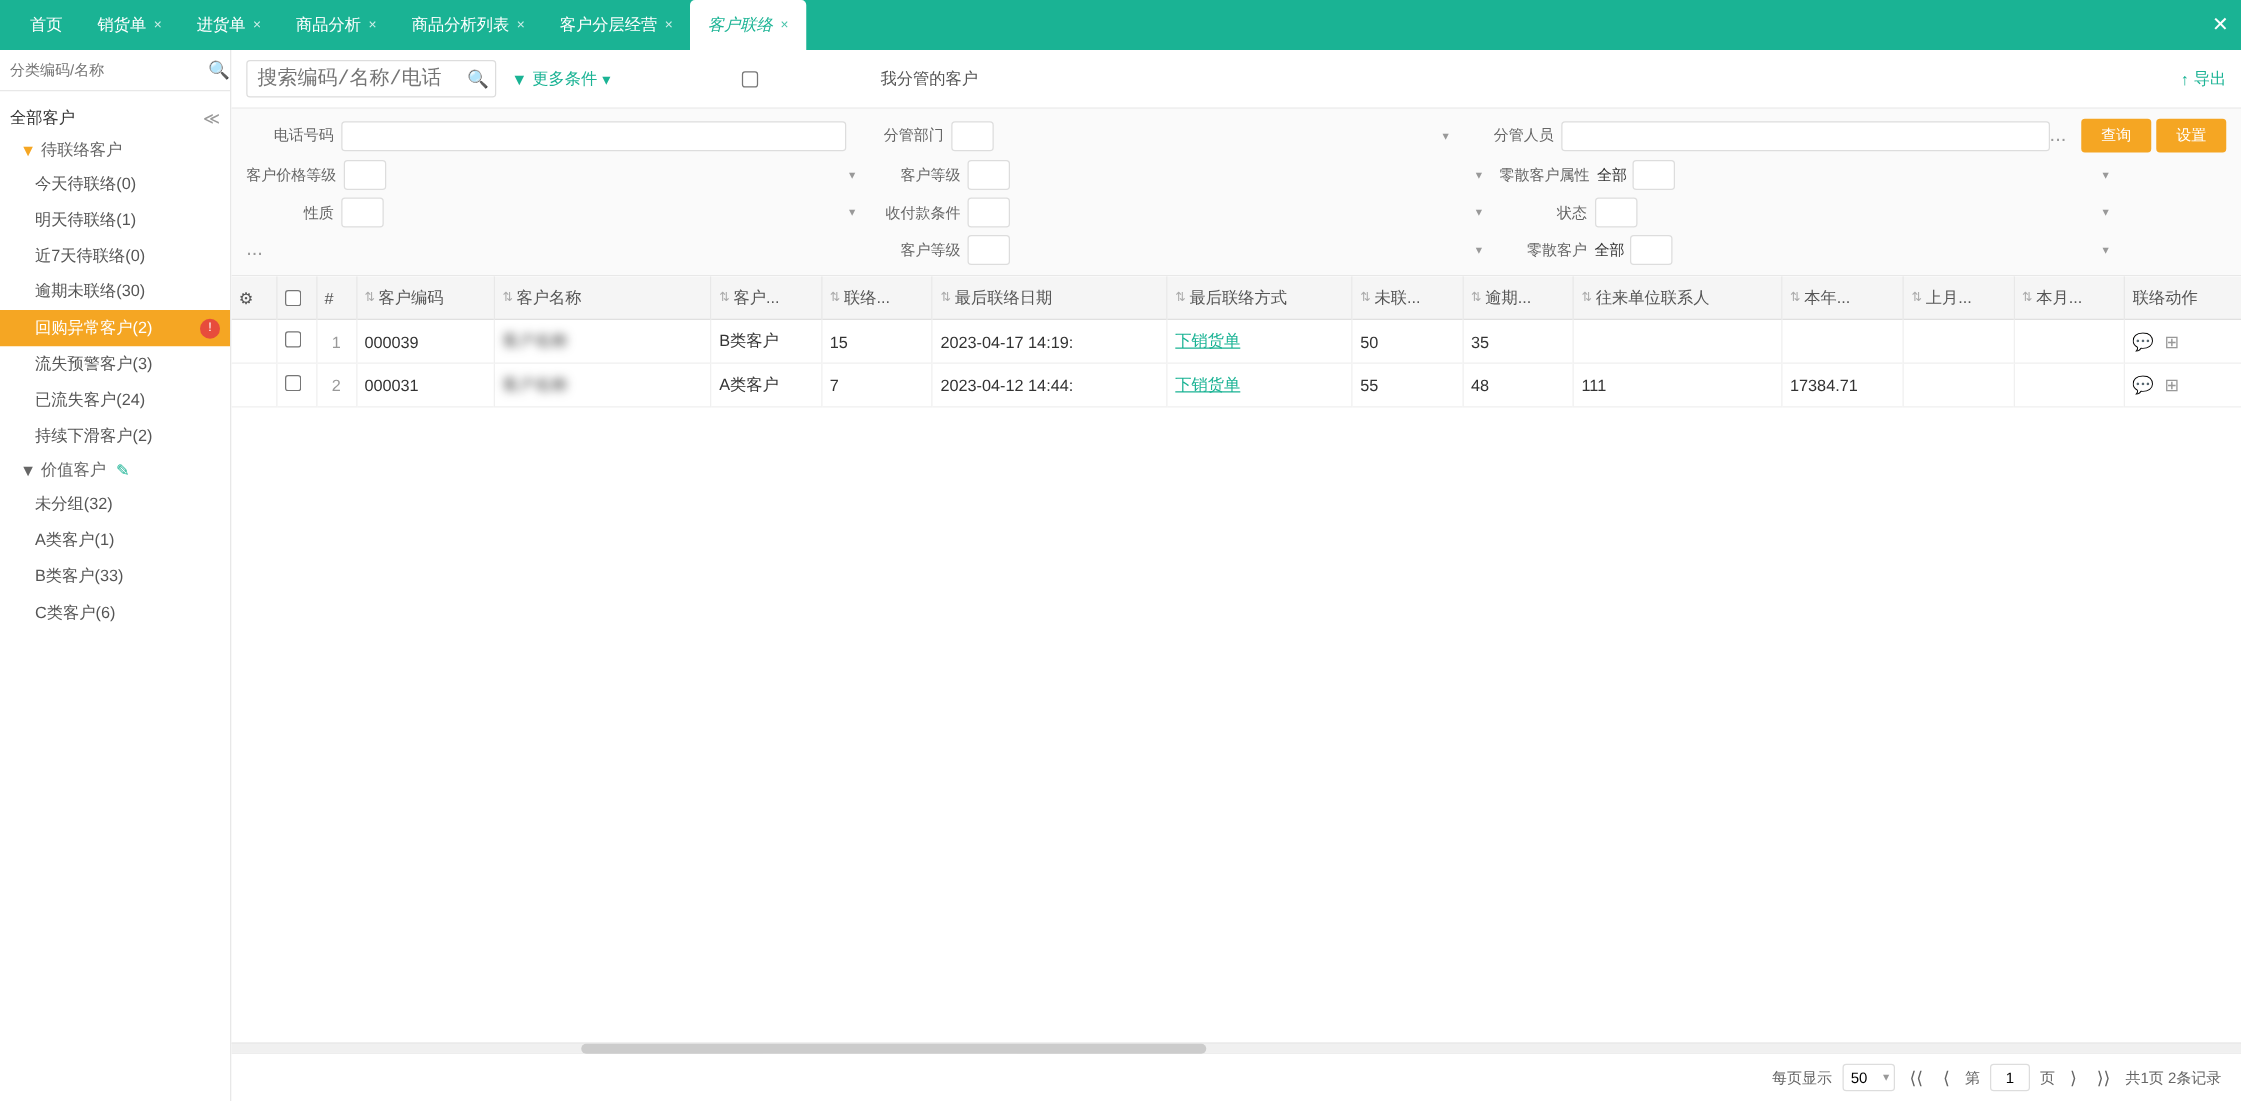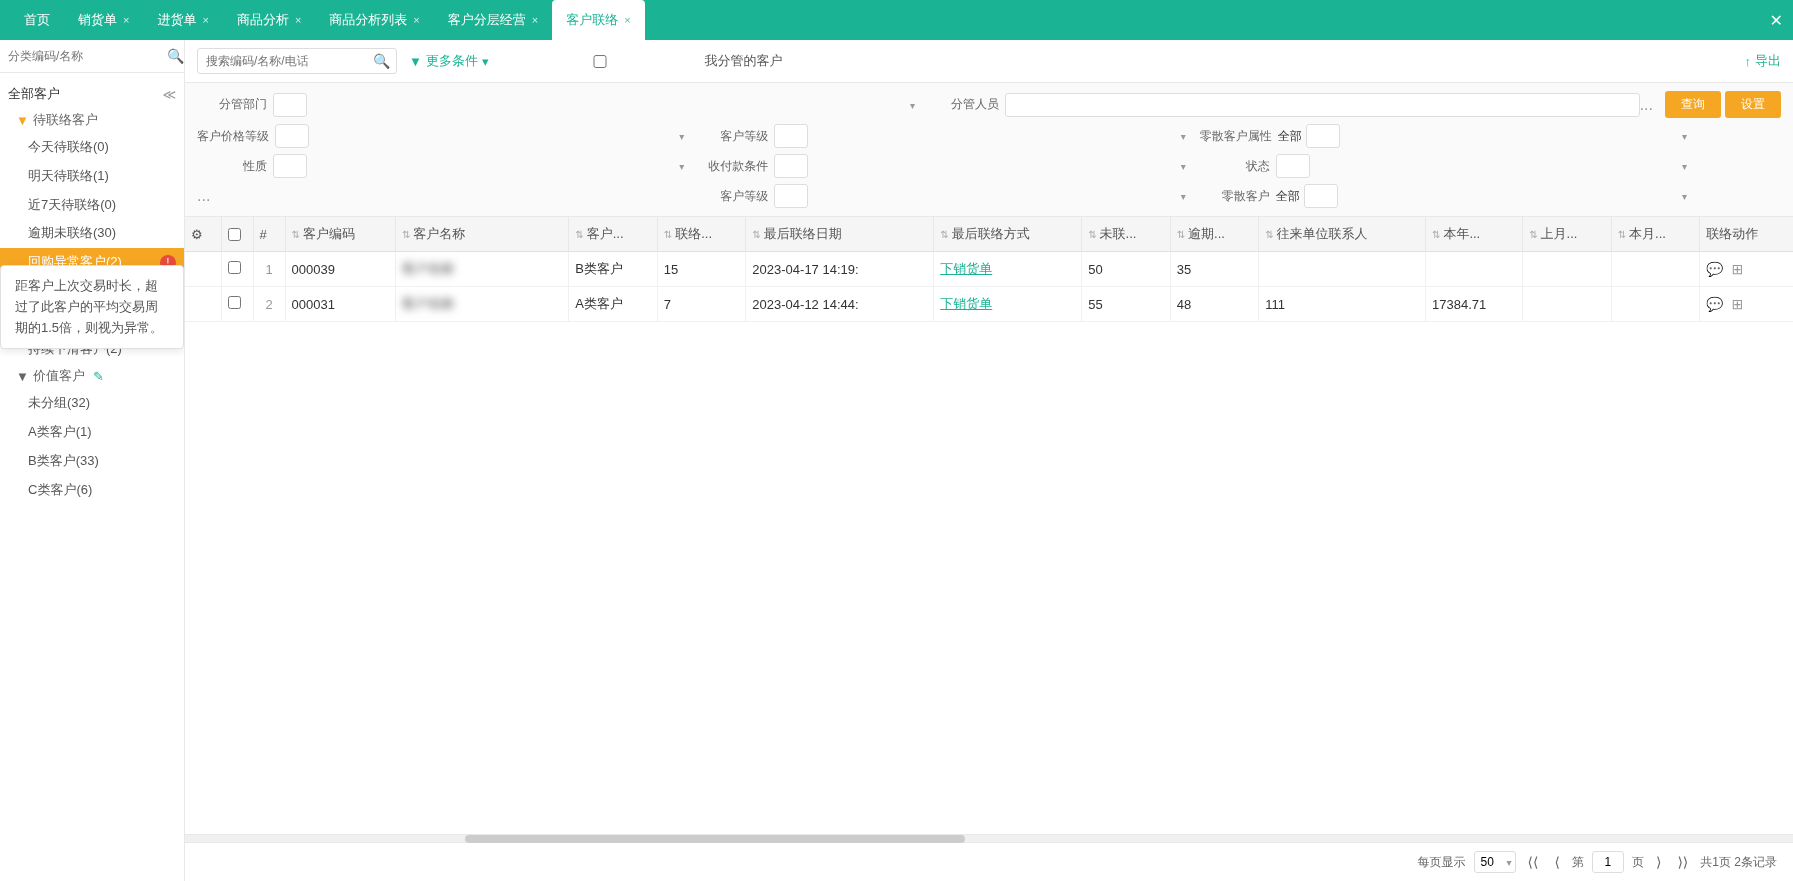--- a/index.html
+++ b/index.html
@@ -22,20 +22,21 @@
       align-items: center;
       cursor: pointer;
       color: white;
       font-size: 13px;
       white-space: nowrap;
     }
     .top-nav .nav-item.active {
       background: white;
       color: #1ab394;
       border-radius: 4px 4px 0 0;
+      font-style: italic;
     }
     .top-nav .nav-item .close-x {
       margin-left: 6px;
       font-size: 11px;
       opacity: 0.8;
     }
     .top-nav .window-close {
       position: absolute;
       right: 10px;
       top: 50%;
@@ -145,23 +146,24 @@
       border-bottom: 1px solid #e8e8e8;
       display: flex;
       align-items: center;
       gap: 12px;
       background: white;
     }
     .filter-bar input {
       border: 1px solid #ddd;
       border-radius: 3px;
       padding: 5px 30px 5px 8px;
-      font-size: 12px;
+      font-size: 16px;
       width: 200px;
       outline: none;
+      font-family: Liberation Mono, monospace;
     }
     .filter-search-wrap {
       position: relative;
       display: inline-flex;
       align-items: center;
     }
     .filter-search-wrap .search-btn {
       position: absolute;
       right: 6px;
       color: #1ab394;
@@ -493,23 +495,20 @@
         <span>A类客户(1)</span>
       </div>
       <div class="sidebar-item">
         <span>B类客户(33)</span>
       </div>
       <div class="sidebar-item">
         <span>C类客户(6)</span>
       </div>
     </div>
 
-    <div class="tooltip-box">
-      <span>距客户上次交易时长，超过了此客户的平均交易周期的1.5倍，则视为异常。</span>
-    </div>
   </div>
 
   <div class="content-area">
 
     <div class="filter-bar">
       <div class="filter-search-wrap">
         <input type="text" class="filter-input" style="width: 200px;" placeholder="搜索编码/名称/电话">
         <span class="search-btn">🔍</span>
       </div>
       <div class="more-filter-btn">
@@ -523,20 +522,24 @@
       </label>
       <div class="export-btn">
         <span>↑</span>
         <span>导出</span>
       </div>
     </div>
 
     <div class="advanced-filters">
 
       <div class="filter-row">
+        <div class="filter-field">
+          <span class="filter-label">电话号码</span>
+          <input type="text" class="filter-input" style="">
+        </div>
         <div class="filter-field">
           <span class="filter-label">分管部门</span>
           <div class="filter-select-wrap">
             <select class="filter-select"></select>
             <span class="chevron">▾</span>
           </div>
         </div>
         <div class="filter-field">
           <span class="filter-label">分管人员</span>
           <input type="text" class="filter-input" style="flex: 1 1 0%;">

